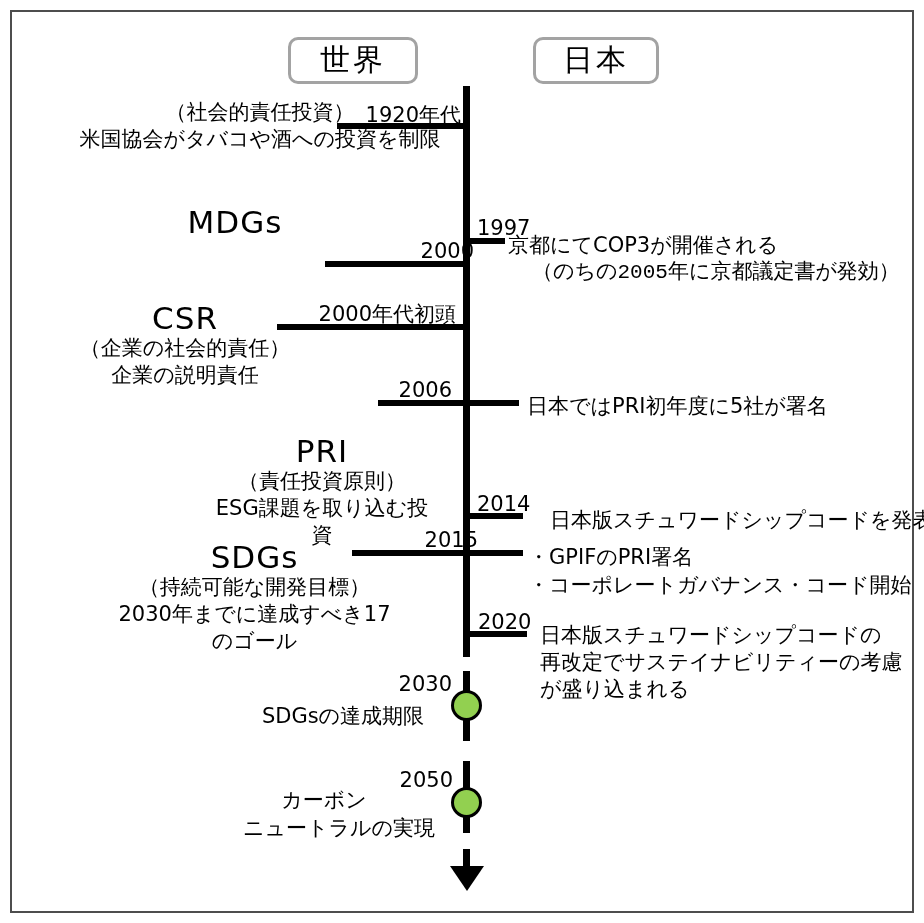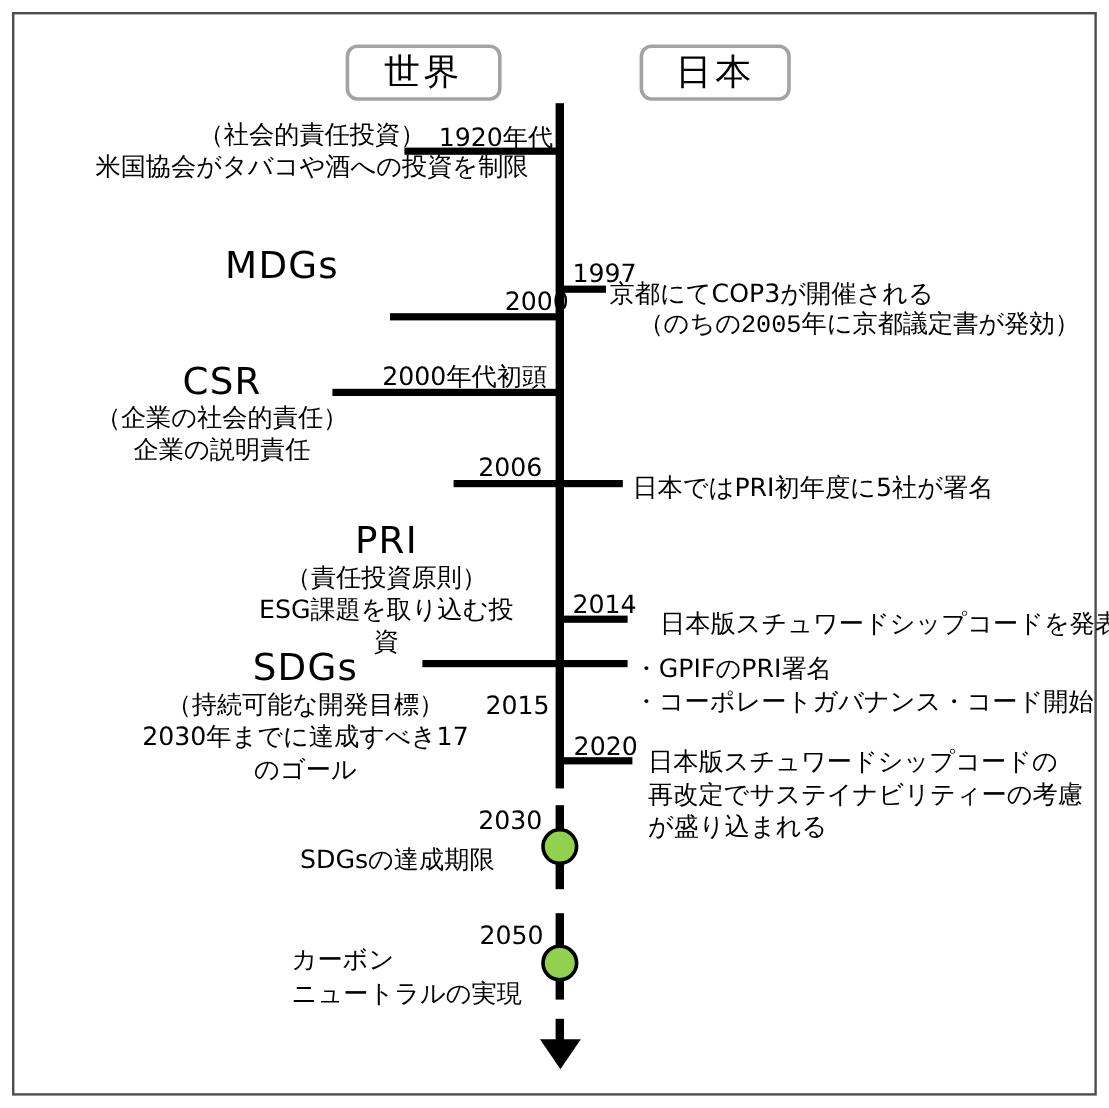--- a/index.html
+++ b/index.html
@@ -39,21 +39,21 @@
     border-top: 25px solid #000;
   }
 
   
   .year { position: absolute; font-size: 21px; white-space: nowrap; }
   .year.r { text-align: right; }
   .evt { position: absolute; text-align: center; }
   .evt .t { font-size: 31px; letter-spacing: 1px; line-height: 33px; }
   .evt .d { font-size: 21px; line-height: 27px; }
   .jline { position: absolute; font-size: 21px; line-height: 28px; white-space: nowrap; }
-  .mlabel { position: absolute; font-size: 21px; line-height: 28px; text-align: left; white-space: nowrap; }
+  .mlabel { position: absolute; font-size: 21px; line-height: 28px; text-align: center; white-space: nowrap; }
 </style>
 </head>
 <body>
 
 <div class="frame"></div>
 
 <div class="hdr-box" id="world-box">
   <span>世界</span>
 </div>
 <div class="hdr-box" id="japan-box">
@@ -75,21 +75,21 @@
 <div class="tick" style="left:352px;top:550px;width:171px;"></div>
 <div class="tick" style="left:467px;top:631px;width:60px;"></div>
 
 <div class="milestone" style="top: 690px; background-color: rgb(146, 208, 80);"></div>
 <div class="milestone" style="top: 787px; background-color: rgb(146, 208, 80);"></div>
 
 <div class="year r" style="right:463px;top:101px;">1920年代</div>
 <div class="year r" style="right:450px;top:239px;">2000</div>
 <div class="year r" style="right:468px;top:300px;">2000年代初頭</div>
 <div class="year r" style="right:472px;top:378px;">2006</div>
-<div class="year r" style="right:466px;top:528px;margin-top:48px;">2015</div>
+<div class="year r" style="right:446px;top:528px;">2015</div>
 
 <div class="evt" style="left:62px;top:99px;width:396px;">
   <div class="d">（社会的責任投資）</div>
   <div class="d">米国協会がタバコや酒への投資を制限</div>
 </div>
 <div class="evt" style="left:75px;top:206px;width:320px;">
   <div class="t">MDGs</div>
 </div>
 <div class="evt" style="left:50px;top:302px;width:270px;">
   <div class="t">CSR</div>

